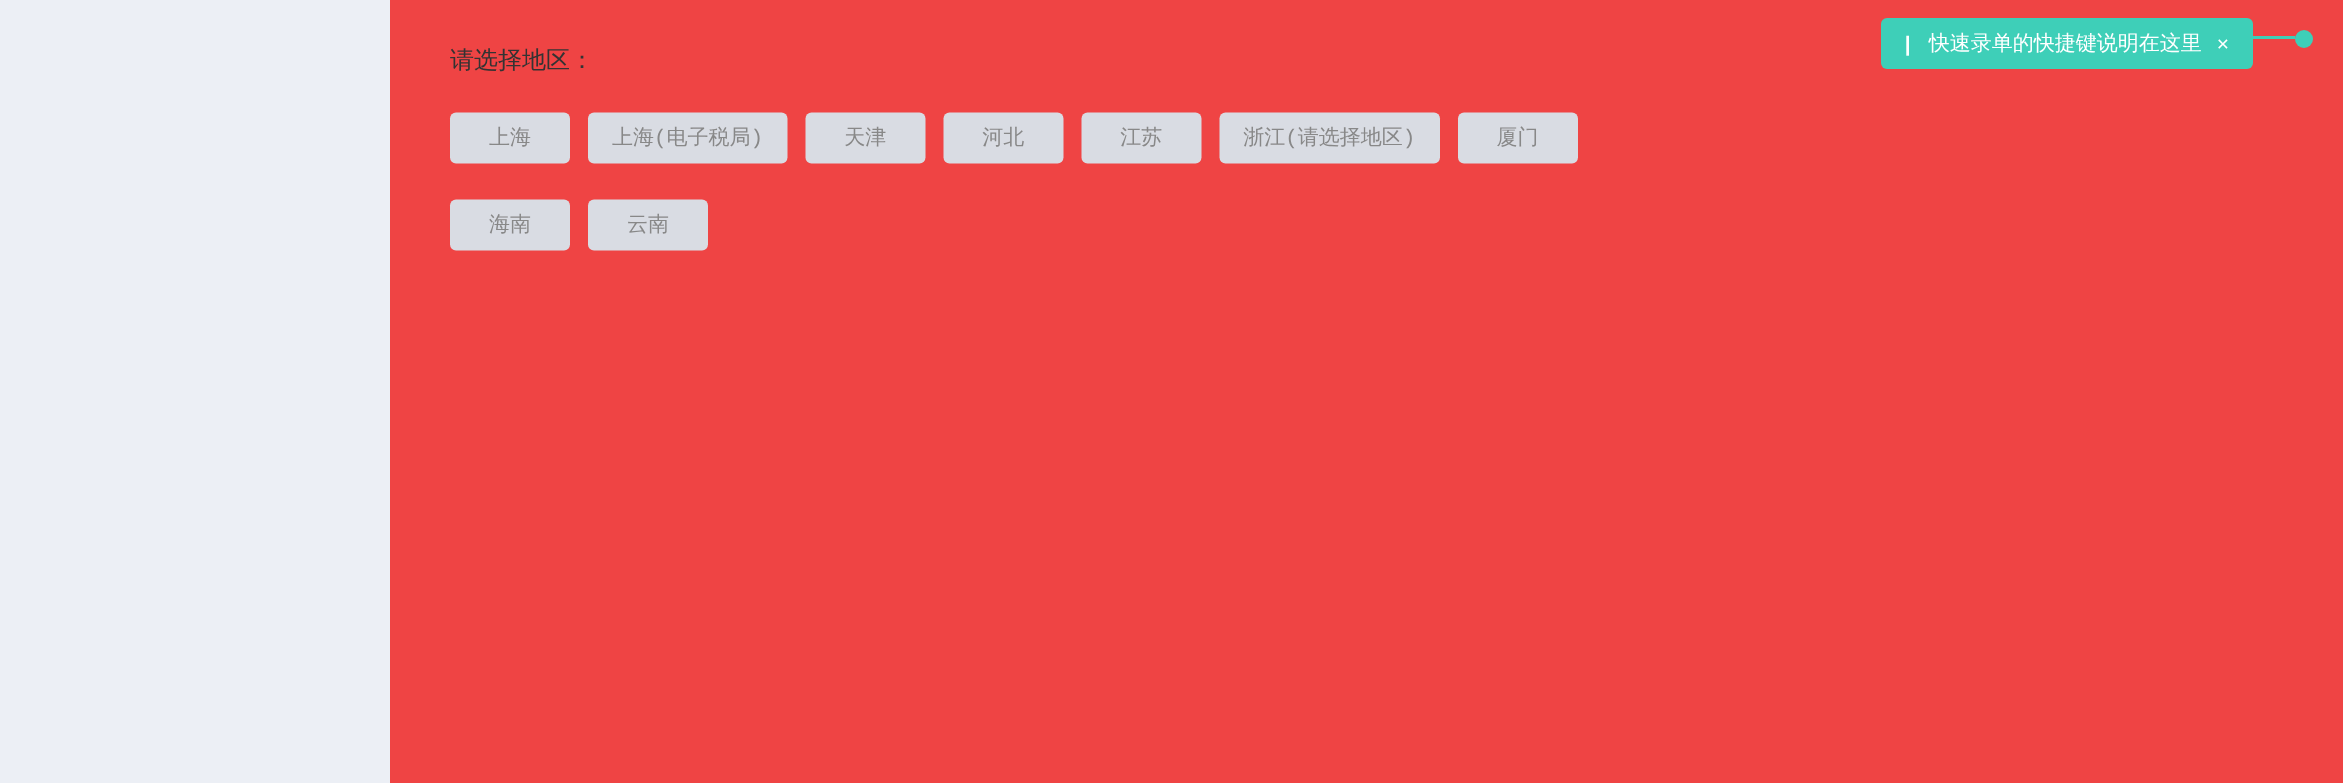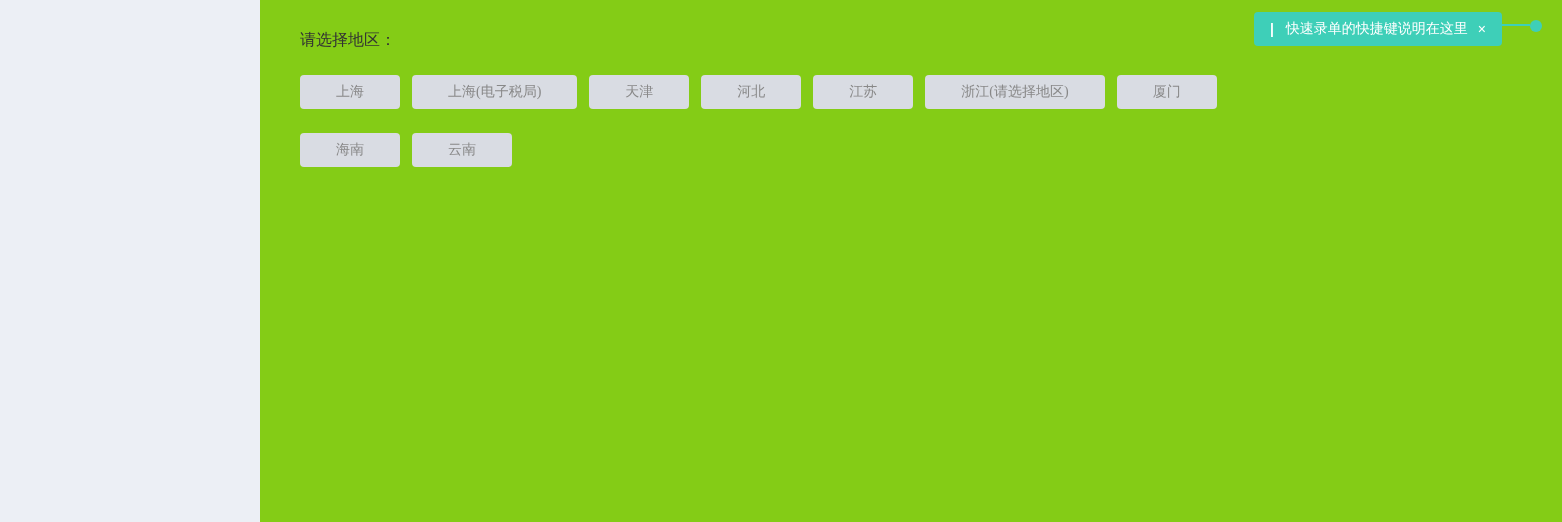--- a/index.html
+++ b/index.html
@@ -25,46 +25,46 @@
       height: 522px;
       background: #eceff5;
     }
 
     .main-content {
       position: absolute;
       left: 260px;
       top: 0;
       right: 0;
       bottom: 0;
-      background: #84cc16;
+      background: #ef4444;
       padding: 30px 40px;
     }
 
     .page-title {
       font-size: 16px;
       color: #333;
       font-weight: normal;
       margin-bottom: 24px;
     }
 
     .region-buttons {
       display: flex;
       flex-wrap: wrap;
       gap: 12px;
     }
 
     .region-btn {
-      padding: 8px 36px;
+      padding: 8px 16px;
       background: #d9dce3;
       color: #888;
       border: none;
       border-radius: 4px;
       font-size: 14px;
       cursor: pointer;
-      font-family: Liberation Serif, serif;
+      font-family: Liberation Mono, monospace;
       min-width: 80px;
       text-align: center;
     }
 
     
     .tooltip-banner {
       position: absolute;
       top: 12px;
       right: 60px;
       background: #3ecfb8;

